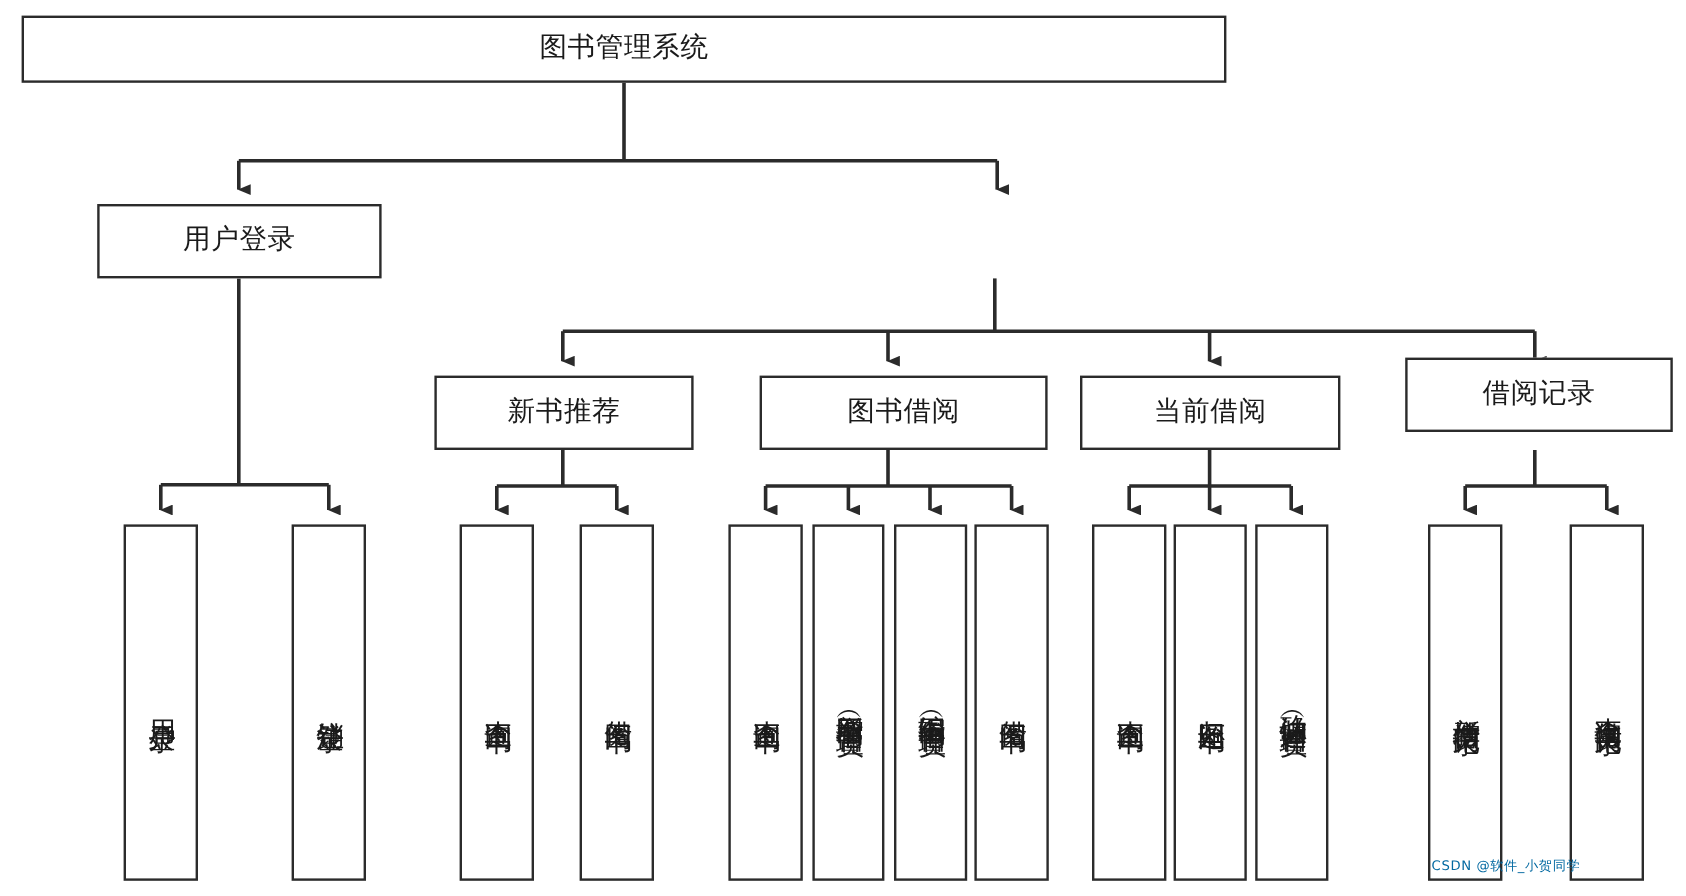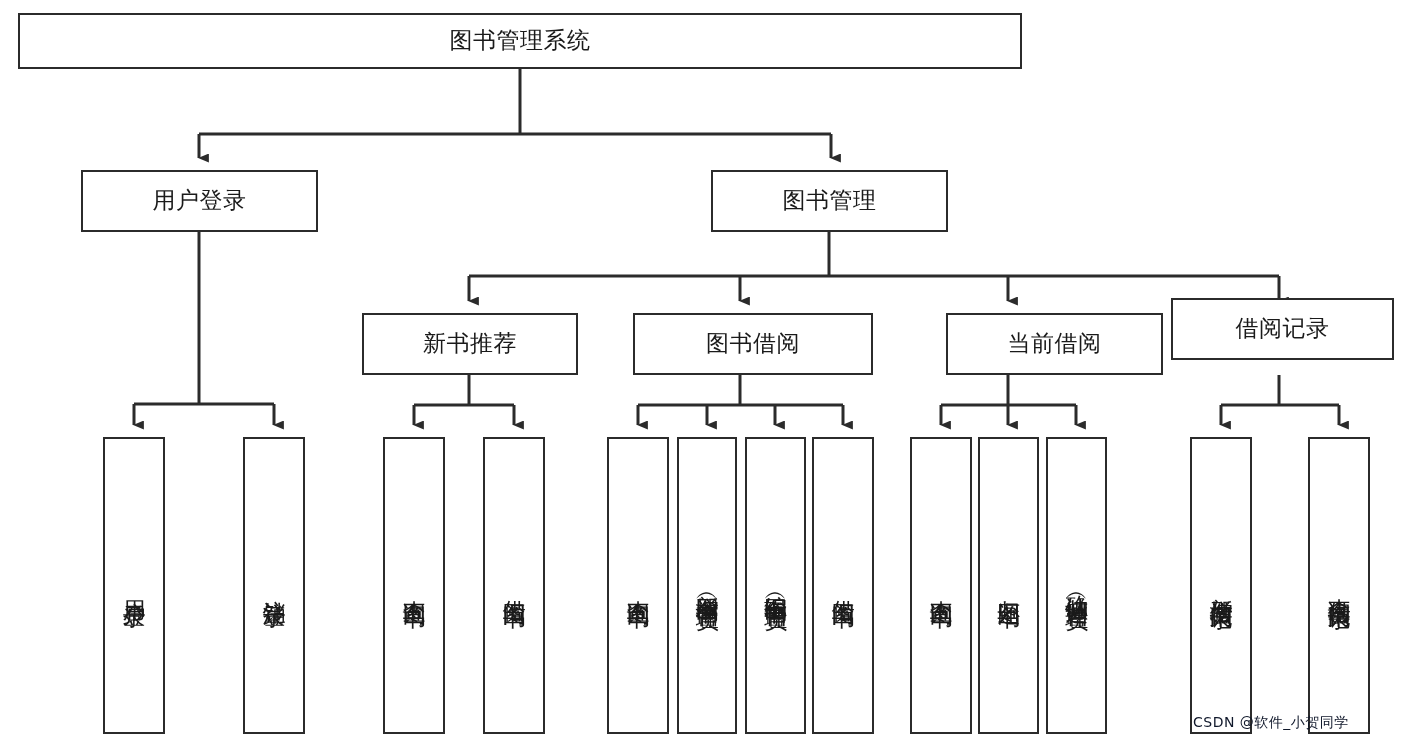--- a/index.html
+++ b/index.html
@@ -60,22 +60,22 @@
     writing-mode: vertical-rl;
     text-orientation: upright;
     font-size: 23px;
     line-height: 1.02;
     letter-spacing: 2px;
     white-space: nowrap;
     max-height: 100%;
   }
   .watermark {
     position: absolute;
-    font-size: 14px;
-    color: #0f172a;
+    font-size: 11px;
+    color: #0369a1;
     letter-spacing: 0.5px;
     white-space: nowrap;
   }
 </style>
 </head>
 <body>
 
 <div id="diagram">
 
   <svg class="connectors" viewBox="0 0 1405 747">
@@ -128,31 +128,28 @@
     </g>
   </svg>
 
   <div class="node root horiz" style="left:18px; top:13px; width:1004px; height:56px;">
     <span class="label">图书管理系统</span>
   </div>
 
   <div class="node horiz" style="left:81px; top:170px; width:237px; height:62px;">
     <span class="label">用户登录</span>
   </div>
-  <div class="node horiz" style="left:711px; top:170px; width:237px; height:62px;">
-    <span class="label">图书管理</span>
-  </div>
 
   <div class="node horiz" style="left:362px; top:313px; width:216px; height:62px;text-align:center;">
     <span class="label">新书推荐</span>
   </div>
   <div class="node horiz" style="left:633px; top:313px; width:240px; height:62px;">
     <span class="label">图书借阅</span>
   </div>
-  <div class="node horiz" style="left:900px; top:313px; width:217px; height:62px;margin-left:46px;">
+  <div class="node horiz" style="left:900px; top:313px; width:217px; height:62px;">
     <span class="label">当前借阅</span>
   </div>
   <div class="node horiz" style="left:1171px; top:298px; width:223px; height:62px;">
     <span class="label">借阅记录</span>
   </div>
 
   <div class="node vert" style="left:103px; top:437px; width:62px; height:297px;">
     <span class="label">用户登录</span>
   </div>
   <div class="node vert" style="left:243px; top:437px; width:62px; height:297px;">

